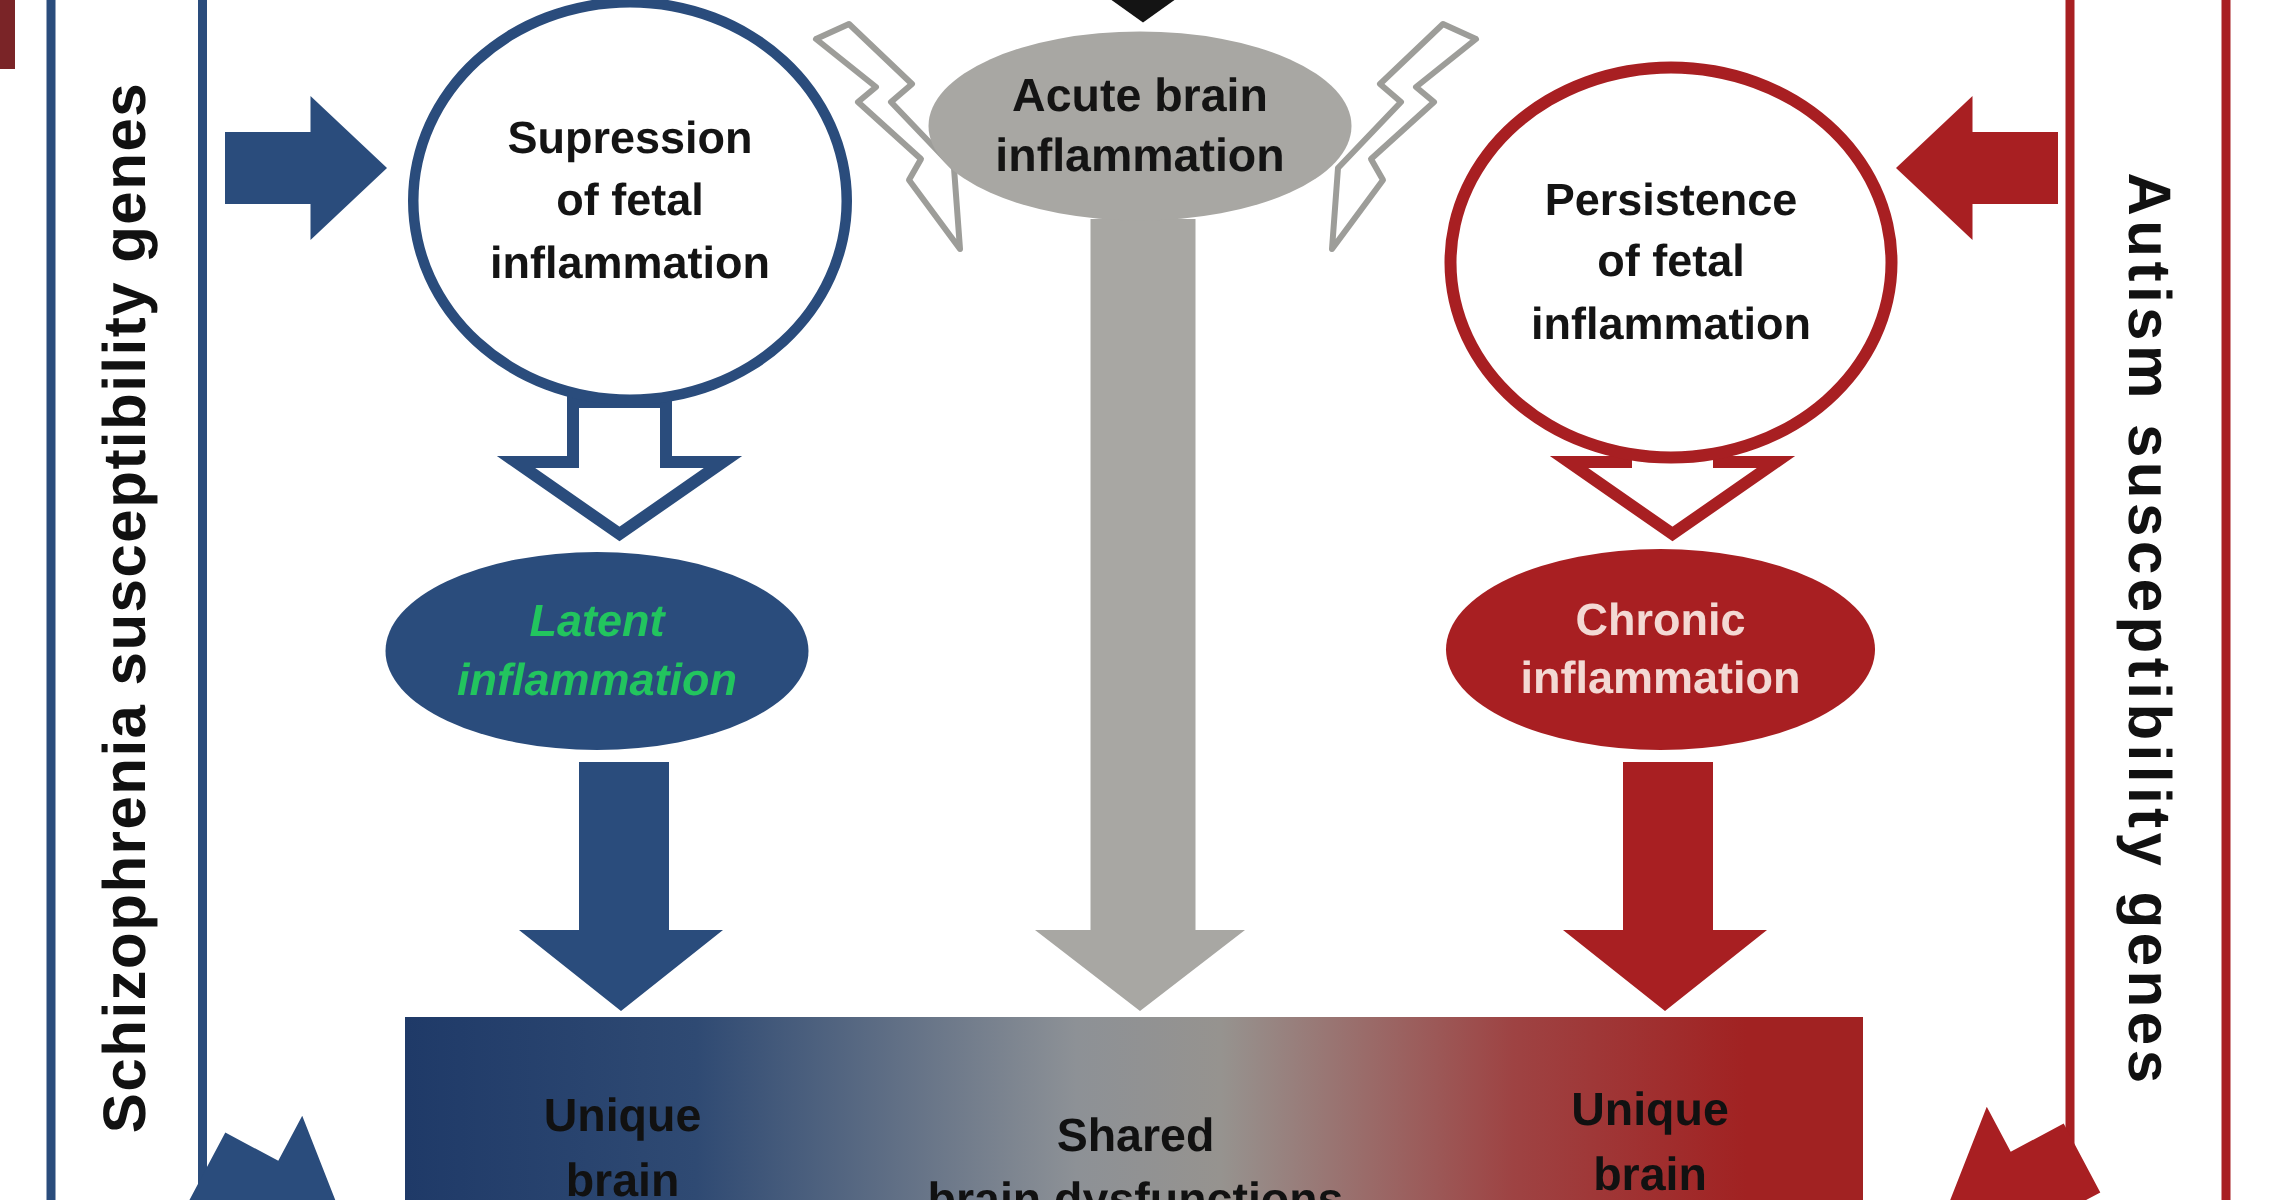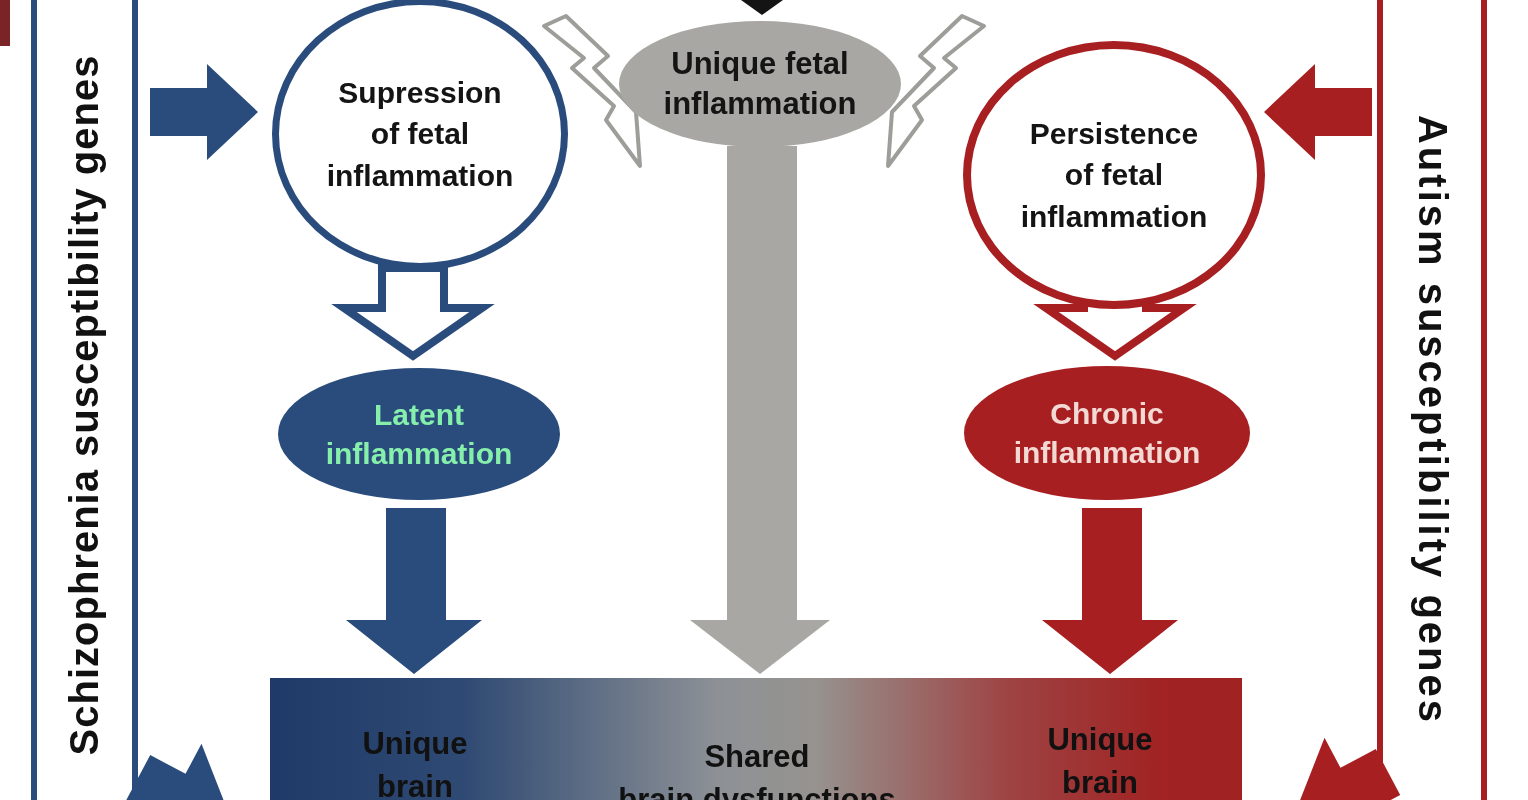--- a/index.html
+++ b/index.html
@@ -17,21 +17,21 @@
   .corner-frag{position:absolute;left:0;top:0;width:10px;height:46px;background:var(--maroon);}
   .vtext{position:absolute;white-space:nowrap;font-size:40px;letter-spacing:1px;color:#111;}
   .vtext.left{left:84px;top:405px;transform:translate(-50%,-50%) rotate(-90deg);}
   .vtext.right{left:1432px;top:420px;transform:translate(-50%,-50%) rotate(90deg);letter-spacing:3px;}
   .node{position:absolute;display:flex;flex-direction:column;align-items:center;justify-content:center;text-align:center;}
   .circle{border-radius:50%;background:#fff;font-size:30px;line-height:1.38;}
   .circle.blue-ring{left:272px;top:-2px;width:282px;height:258px;border:7px solid var(--blue);}
   .circle.red-ring{left:963px;top:0px;width:286px;height:252px;border:8px solid var(--red);margin-top:41px;}
   .oval{border-radius:50%;font-size:31px;line-height:1.3;}
   .oval.gray{left:619px;top:21px;width:282px;height:126px;background:var(--gray);color:#141414;}
-  .oval.blue{left:278px;top:368px;width:282px;height:132px;background:var(--blue);color:#86efac;font-size:30px;}
+  .oval.blue{left:257px;top:368px;width:282px;height:132px;background:var(--blue);color:#22c55e;font-size:30px;font-style:italic;}
   .oval.red{left:964px;top:366px;width:286px;height:134px;background:var(--red);color:var(--chronic-text);font-size:30px;justify-content:center;}
   .bar{
     position:absolute;left:270px;top:678px;width:972px;height:130px;
     background:linear-gradient(90deg,var(--bar-left) 0%,#2f4a73 20%,var(--bar-mid) 46%,#96938f 56%,#9e4343 76%,var(--bar-right) 92%);
   }
   .bar-label{position:absolute;transform:translateX(-50%);text-align:center;font-size:31px;line-height:1.4;color:#111;}
   .bar-label.l{left:145px;top:44px;}
   .bar-label.c{left:487px;top:57px;}
   .bar-label.r{left:830px;top:40px;}
   svg.arrows{position:absolute;left:0;top:0;}
@@ -96,21 +96,21 @@
 
     <g transform="translate(138,778) rotate(28)">
       <polygon class="fill-blue" points="0,-26 40,-26 40,-60 110,0 40,60 40,26 0,26"></polygon>
     </g>
     <g transform="translate(1388,772) scale(-1,1) rotate(28)">
       <polygon class="fill-red" points="0,-26 40,-26 40,-60 110,0 40,60 40,26 0,26"></polygon>
     </g>
   </svg>
 
   <div class="node oval gray">
-    <div>Unique fetal</div>
+    <div>Acute brain</div>
     <div>inflammation</div>
   </div>
 
   <div class="node circle blue-ring">
     <div>Supression</div>
     <div>of fetal</div>
     <div>inflammation</div>
   </div>
 
   <div class="node circle red-ring">

